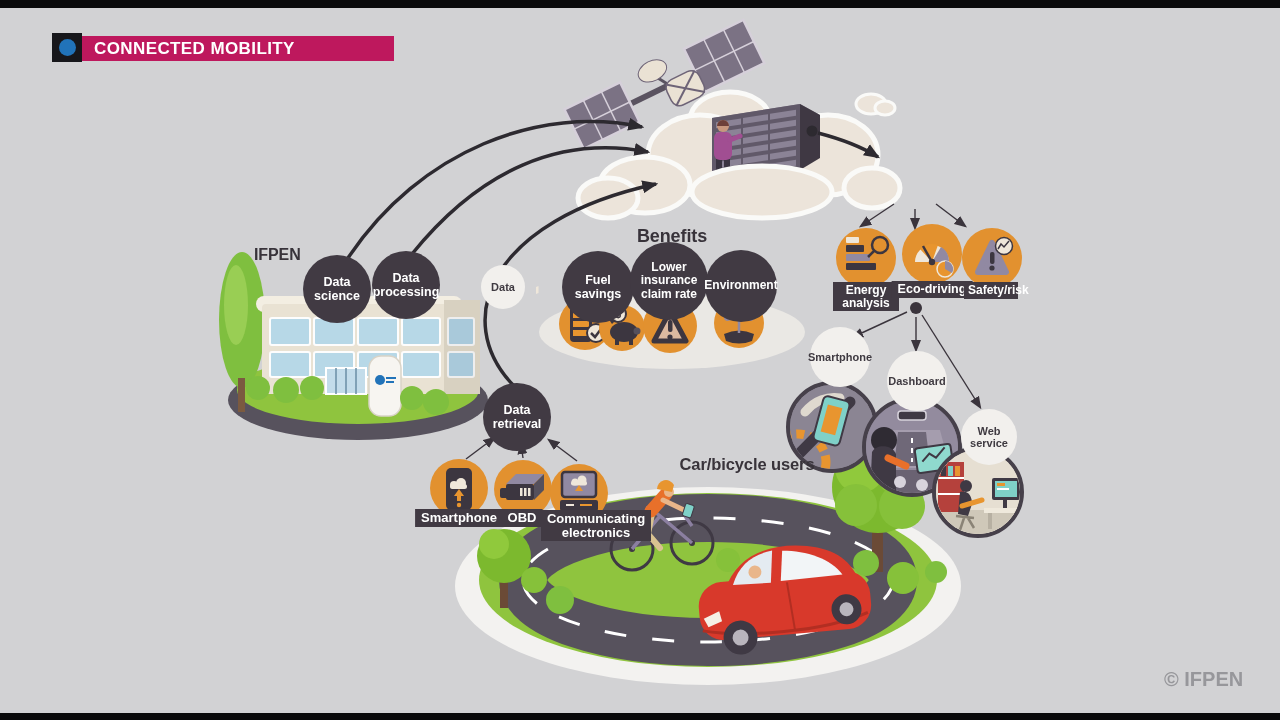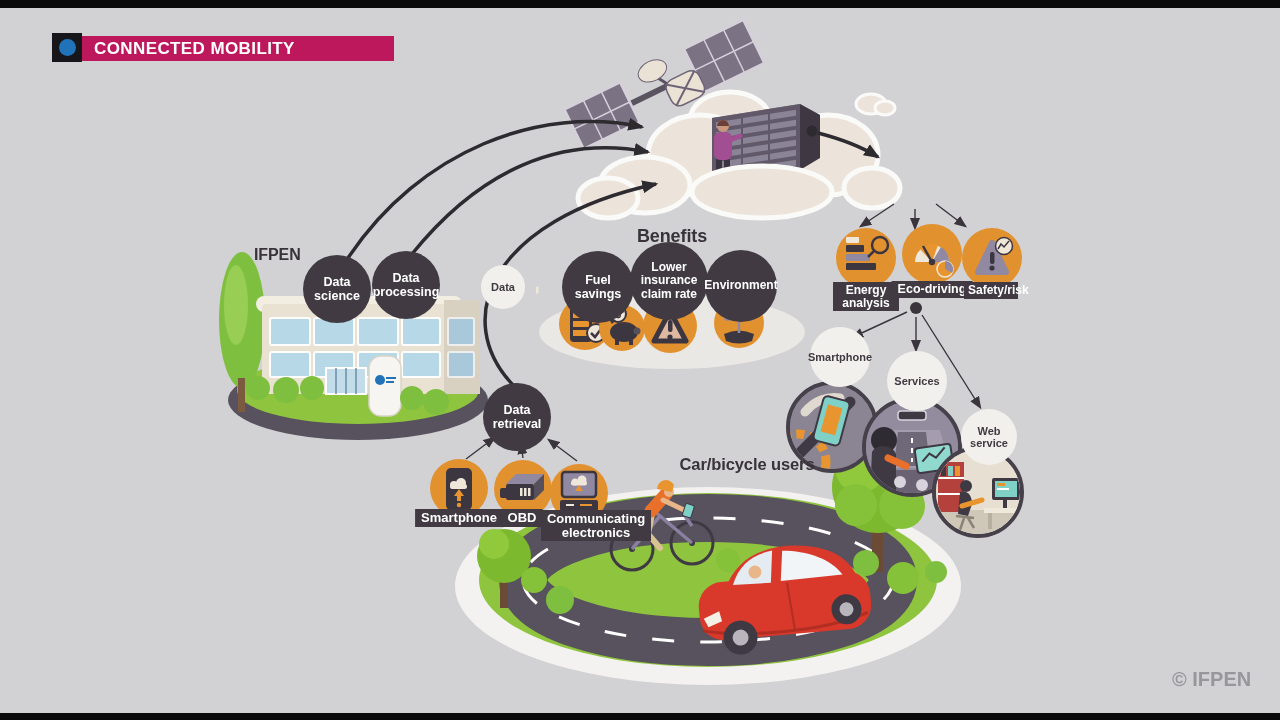--- a/index.html
+++ b/index.html
@@ -17,21 +17,21 @@
   .title-bar span{color:#fff;font-weight:bold;font-size:17px;letter-spacing:.4px;padding-left:12px;}
   .node{position:absolute;border-radius:50%;display:flex;align-items:center;justify-content:center;
         text-align:center;font-weight:bold;line-height:1.12;z-index:2;}
   .node.dark{background:#413a43;color:#ffffff;}
   .node.light{background:#f2f0ed;color:#3f3a41;}
   .badge{position:absolute;transform:translateX(-50%);background:#413a43;color:#fff;font-weight:bold;
         text-align:center;padding:2px 6px;line-height:1.05;white-space:nowrap;z-index:2;}
   .badge.wrap{white-space:normal;padding:2px 4px;}
   .heading{position:absolute;color:#38333a;font-weight:bold;z-index:2;letter-spacing:-.1px;}
   .center{transform:translateX(-50%);text-align:center;}
-  .copyright{position:absolute;left:1164px;top:668px;color:#97979b;font-weight:bold;font-size:20px;z-index:2;margin-left:8px;}
+  .copyright{position:absolute;left:1164px;top:668px;color:#97979b;font-weight:bold;font-size:20px;z-index:2;}
 </style>
 </head>
 <body>
 
 <div class="stage">
   <div class="bar top"></div>
   <div class="bar bottom"></div>
 
   <svg class="scene" width="1280" height="720" viewBox="0 0 1280 720">
     <defs>
@@ -423,21 +423,21 @@
   <div class="node dark" style="left:562px;top:251px;width:72px;height:72px;font-size:12.5px;padding:0 8px;box-sizing:border-box;">Fuel savings</div>
   <div class="node dark" style="left:630px;top:242px;width:78px;height:78px;font-size:12px;padding:0 10px;box-sizing:border-box;">Lower insurance claim rate</div>
   <div class="node dark" style="left:705px;top:250px;width:72px;height:72px;font-size:12px;padding:0 2px;box-sizing:border-box;">Environment</div>
 
 
   <div class="badge wrap" style="left:866px;top:282px;width:58px;font-size:12px;">Energy analysis</div>
   <div class="badge" style="left:932px;top:281px;font-size:12.5px;">Eco-driving</div>
   <div class="badge wrap" style="left:991px;top:282px;width:46px;font-size:12px;">Safety/risk</div>
 
   <div class="node light" style="left:810px;top:327px;width:60px;height:60px;font-size:11px;">Smartphone</div>
-  <div class="node light" style="left:887px;top:351px;width:60px;height:60px;font-size:11px;">Services</div>
+  <div class="node light" style="left:887px;top:351px;width:60px;height:60px;font-size:11px;">Dashboard</div>
   <div class="node light" style="left:961px;top:409px;width:56px;height:56px;font-size:11px;padding:0 8px;box-sizing:border-box;">Web service</div>
 
   <div class="node dark" style="left:483px;top:383px;width:68px;height:68px;font-size:12.5px;padding:0 12px;box-sizing:border-box;">Data retrieval</div>
 
   <div class="badge" style="left:459px;top:509px;font-size:13px;">Smartphone</div>
   <div class="badge" style="left:522px;top:509px;font-size:13px;">OBD</div>
   <div class="badge wrap" style="left:581px;top:510px;width:102px;font-size:13px;margin-left:15px;">Communicating electronics</div>
 
   <div class="heading center" style="left:747px;top:455px;width:140px;font-size:16.5px;line-height:1.15;">Car/bicycle users</div>
 

